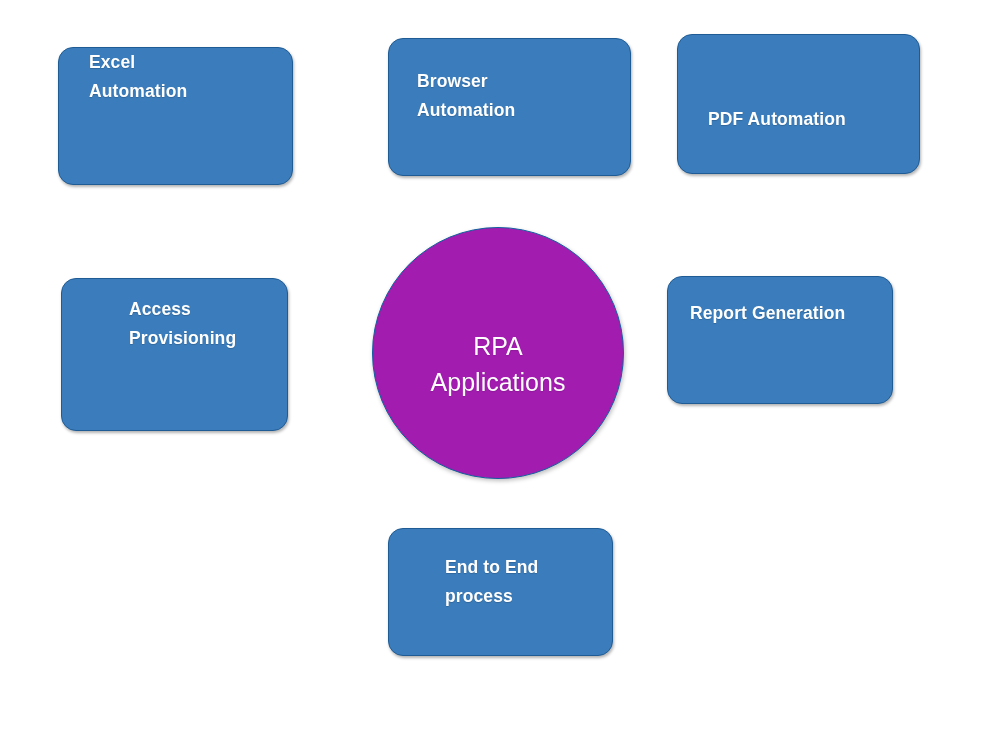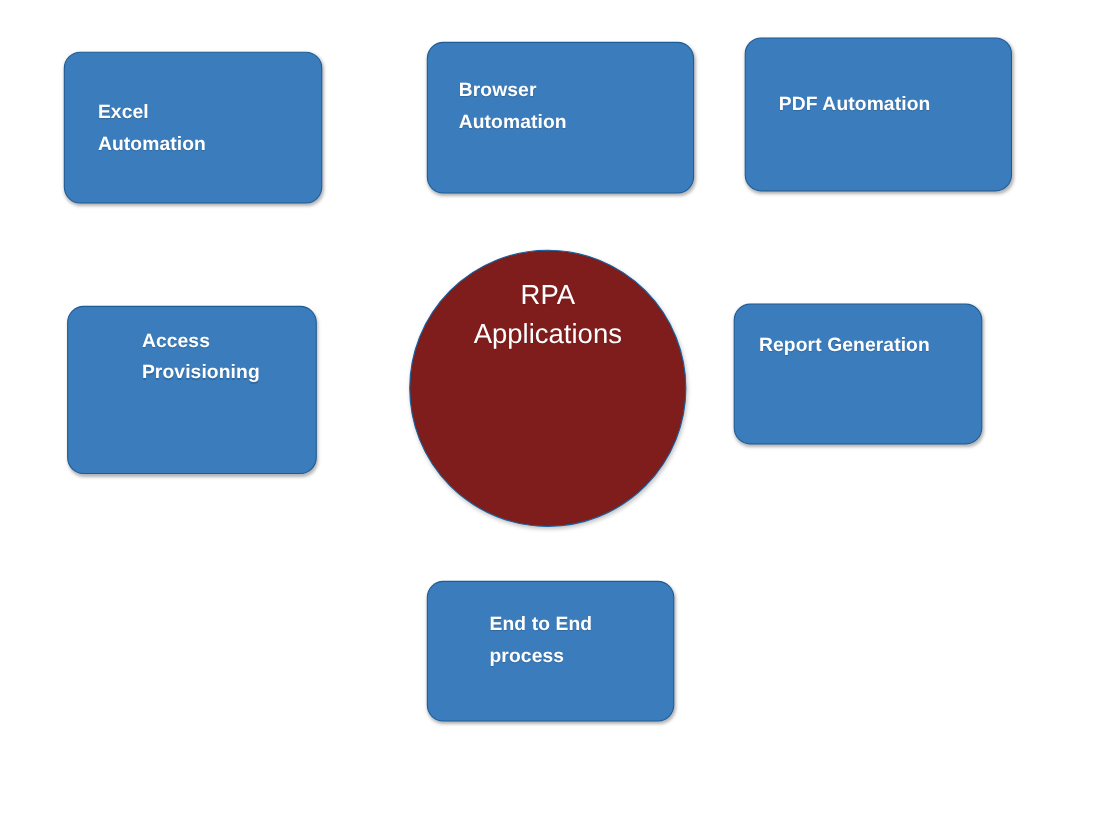--- a/index.html
+++ b/index.html
@@ -19,21 +19,21 @@
     overflow: hidden;
   }
   .node-box {
     position: absolute;
     box-sizing: border-box;
     background: #3b7dbc;
     border: 1px solid #1f5c96;
     border-radius: 15px;
     box-shadow: 1px 2px 3px rgba(0,0,0,0.30);
     display: flex;
-    align-items: center;
+    align-items: flex-start;
     justify-content: flex-start;
   }
   .node-label {
     color: #ffffff;
     font-weight: bold;
     font-size: 17.5px;
     line-height: 1.68;
     letter-spacing: 0.1px;
     text-shadow: 0 1px 1px rgba(0,0,0,0.18);
     white-space: pre-line;
@@ -49,21 +49,21 @@
   #box-browser {
     left: 388px; top: 38px;  width: 243px; height: 138px;
     align-items: flex-start;
   }
   #box-browser .node-label { padding-left: 28px; padding-top: 28px; }
 
   #box-pdf {
     left: 677px; top: 34px;  width: 243px; height: 140px;
     align-items: flex-start;
   }
-  #box-pdf .node-label { padding-left: 30px; padding-top: 45px; }
+  #box-pdf .node-label { padding-left: 30px; padding-top: 70px; }
 
   #box-access {
     left: 61px;  top: 278px; width: 227px; height: 153px;
     align-items: flex-start;
   }
   #box-access .node-label { padding-left: 21px; padding-top: 16px; margin-left: 46px; }
 
   #box-report {
     left: 667px; top: 276px; width: 226px; height: 128px;
     align-items: flex-start;
@@ -77,24 +77,25 @@
   #box-endtoend .node-label { padding-left: 20px; padding-top: 24px; margin-left: 36px; }
 
   .node-circle {
     position: absolute;
     box-sizing: border-box;
     left: 372px;
     top: 227px;
     width: 252px;
     height: 252px;
     border-radius: 50%;
-    background: #7f1d1d;
+    background: #a21caf;
     border: 1px solid #1160a0;
     box-shadow: 1px 2px 4px rgba(0,0,0,0.25);
     display: flex;
+    align-items: center;
     justify-content: center;
   }
   .circle-label {
     color: #ffffff;
     font-weight: normal;
     font-size: 25px;
     line-height: 1.45;
     text-align: center;
     white-space: pre-line;
     margin-top: 22px;

